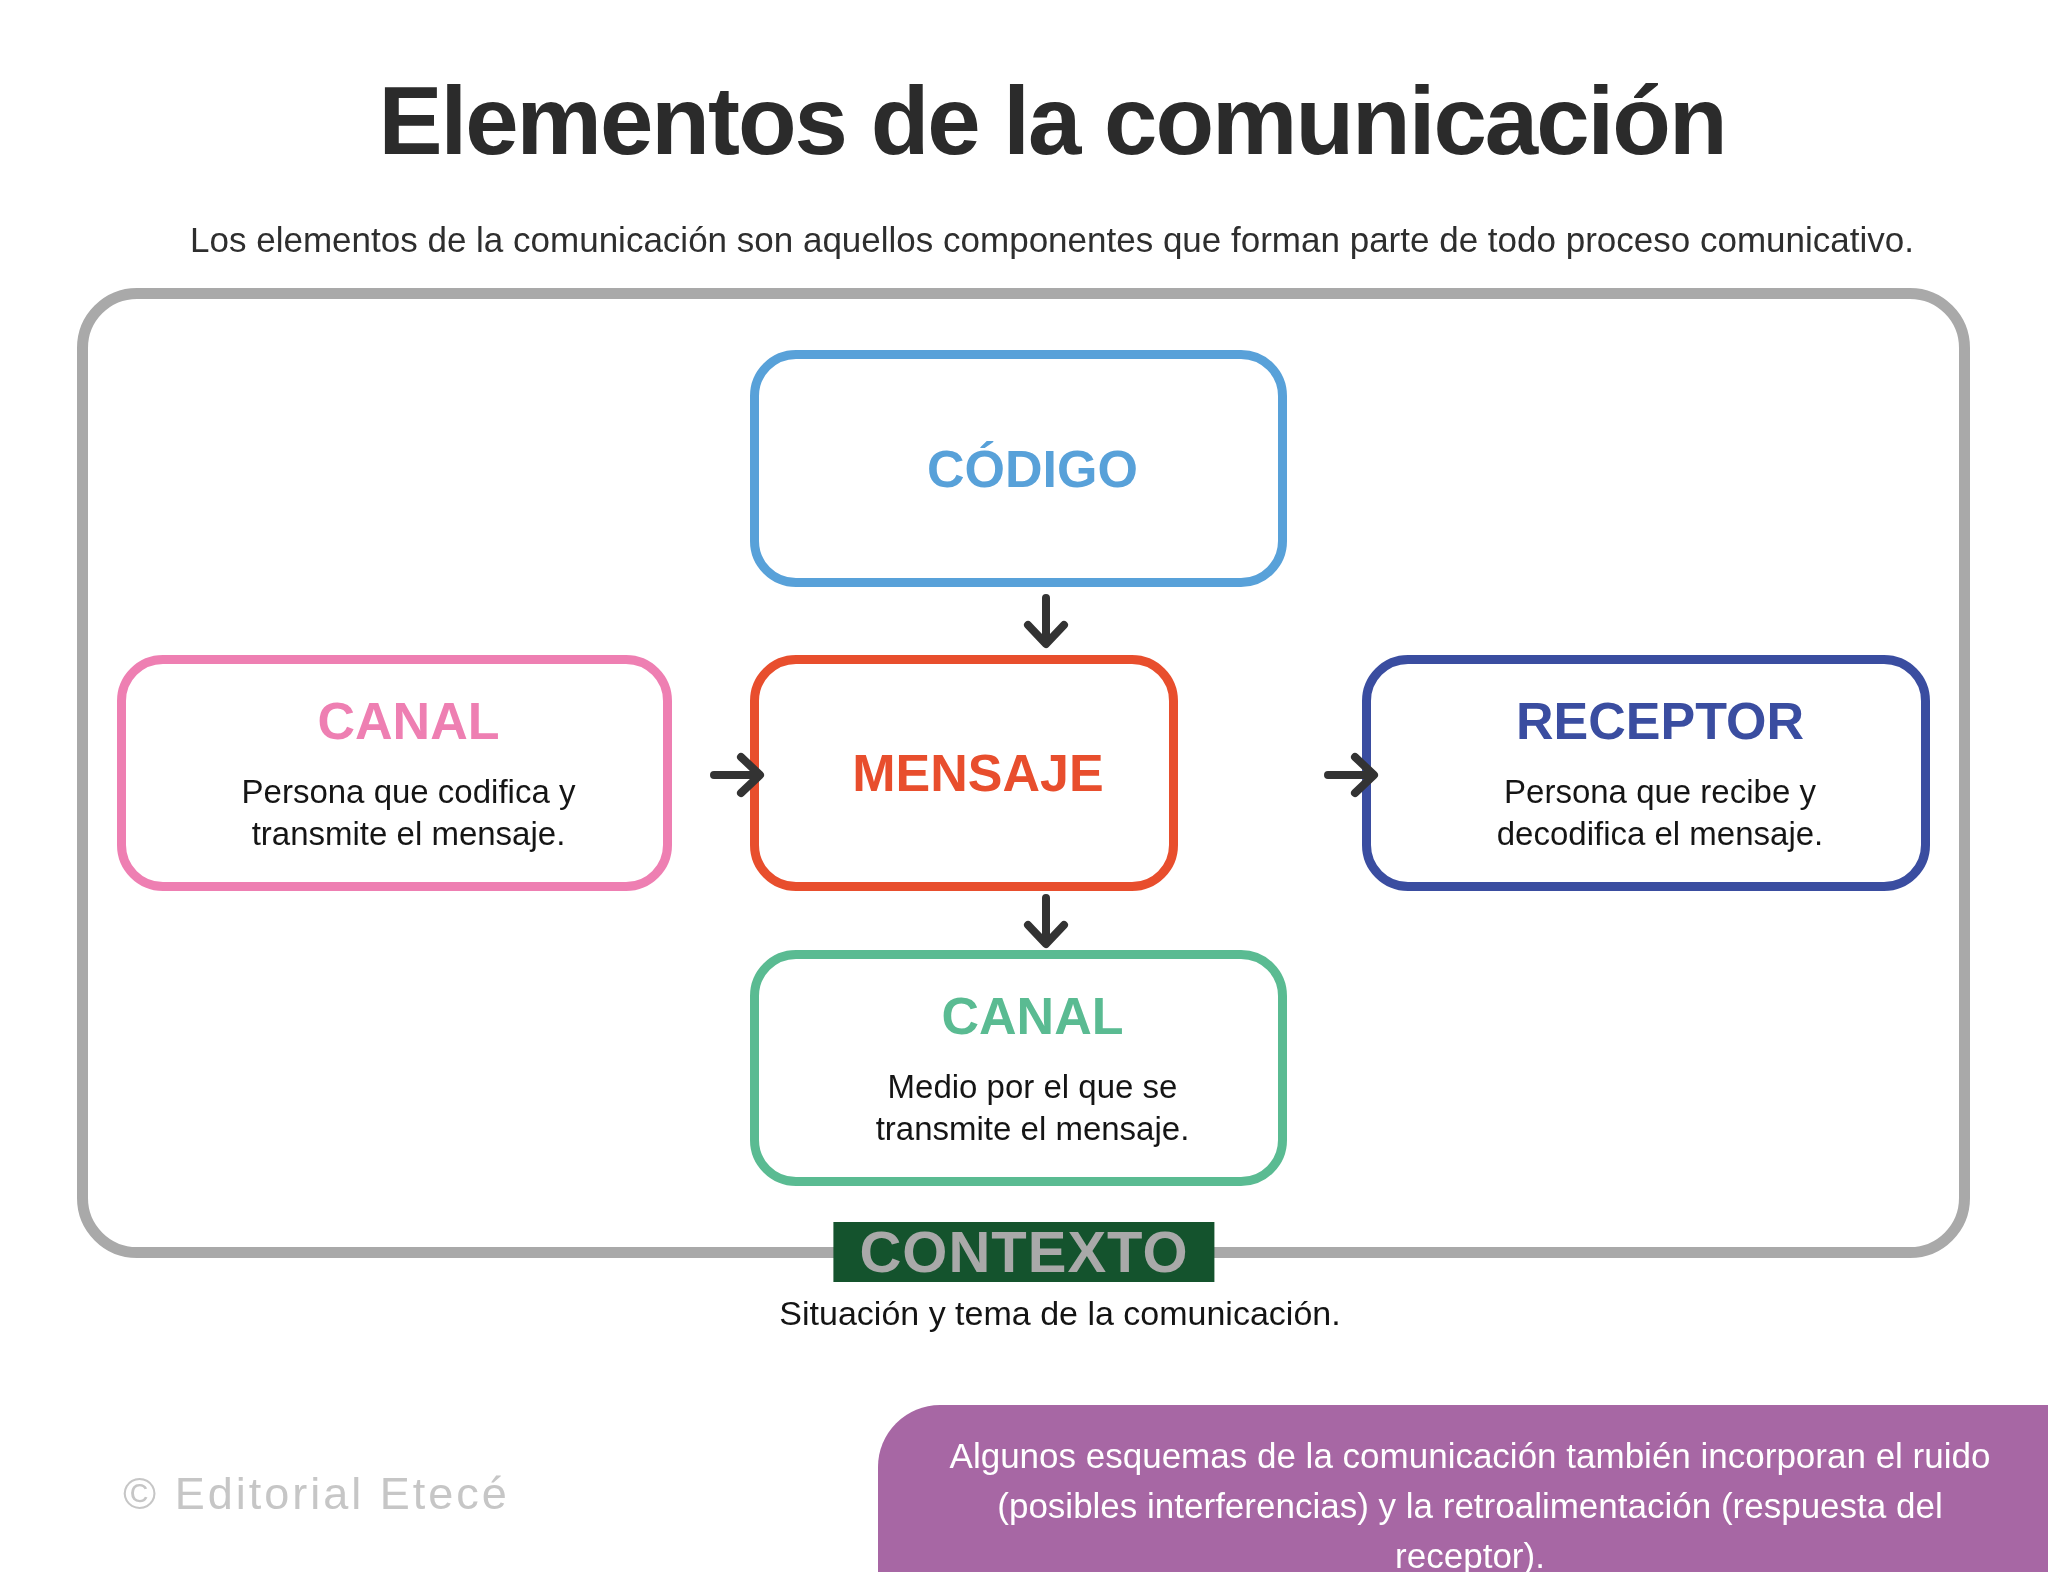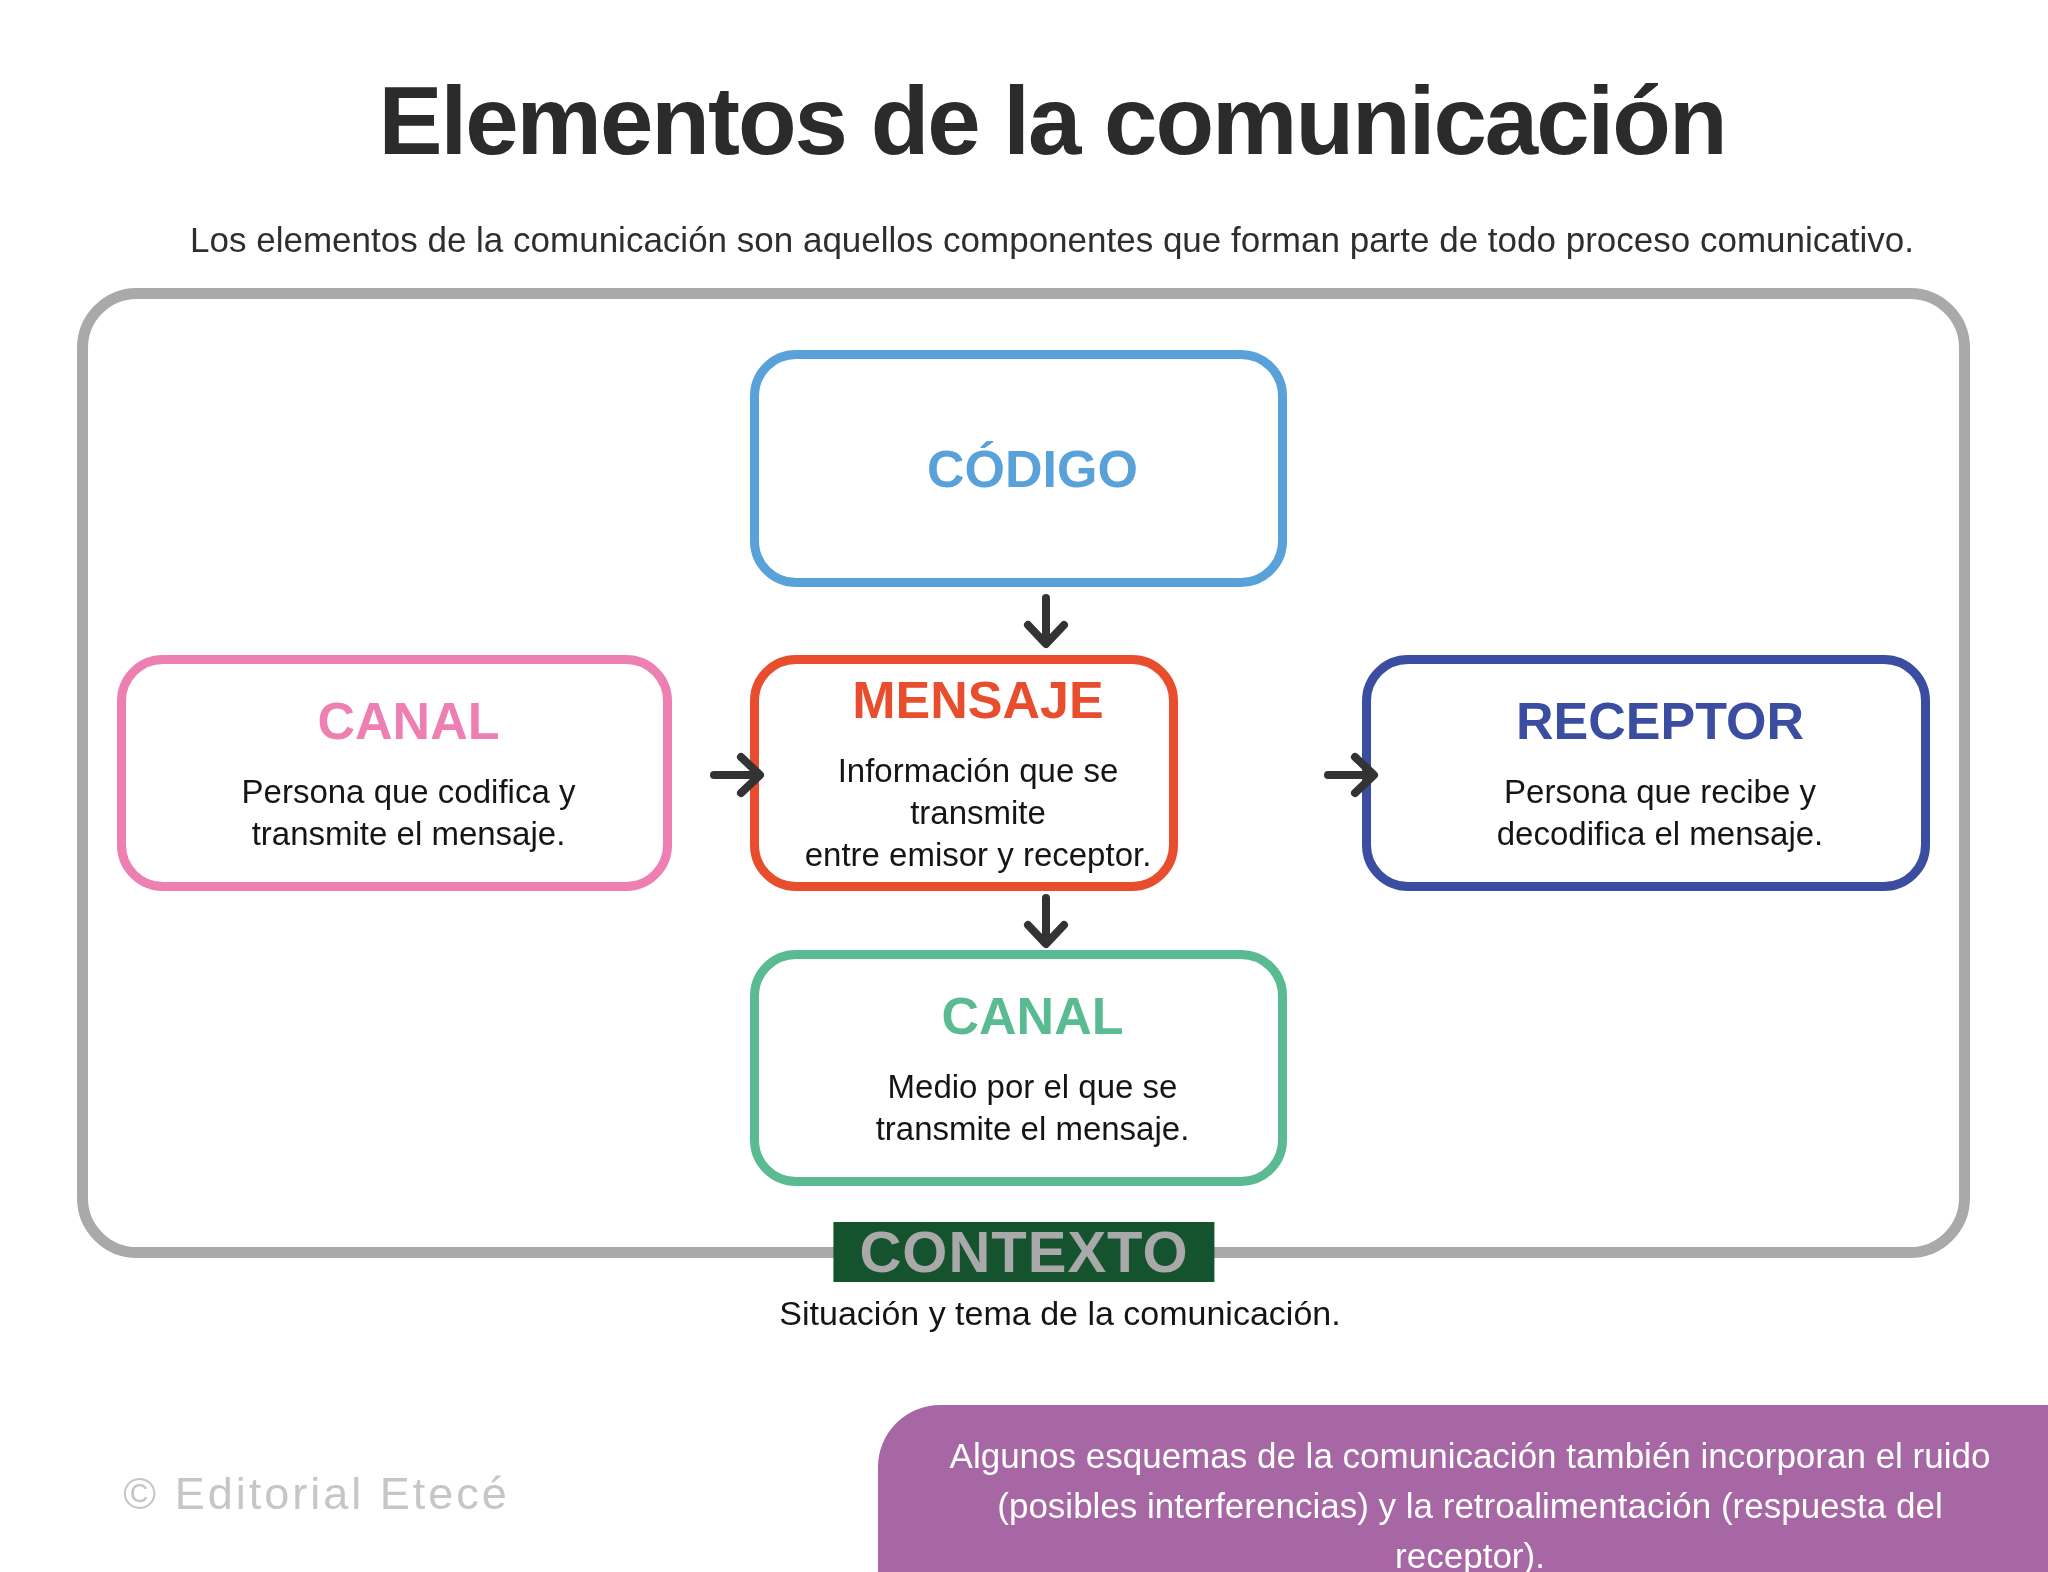--- a/index.html
+++ b/index.html
@@ -87,22 +87,20 @@
 </div>
 
 <div class="abs node node-emisor" style="border-color: rgb(238, 127, 178);">
   <div class="node-title" style="color: rgb(238, 127, 178);">CANAL</div>
   <p class="node-desc">Persona que codifica y
 transmite el mensaje.</p>
 </div>
 
 <div class="abs node node-mensaje" style="border-color: rgb(232, 78, 45);">
   <div class="node-title" style="color: rgb(232, 78, 45);">MENSAJE</div>
-  <p class="node-desc">Información que se transmite
-entre emisor y receptor.</p>
 </div>
 
 <div class="abs node node-receptor" style="border-color: rgb(58, 77, 160);">
   <div class="node-title" style="color: rgb(58, 77, 160);">RECEPTOR</div>
   <p class="node-desc">Persona que recibe y
 decodifica el mensaje.</p>
 </div>
 
 <div class="abs node node-canal" style="border-color: rgb(90, 187, 146);">
   <div class="node-title" style="color: rgb(90, 187, 146);">CANAL</div>

